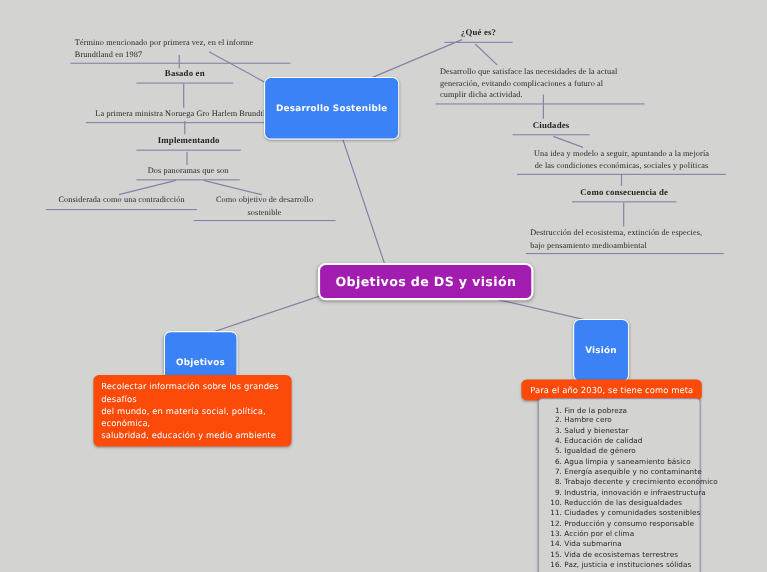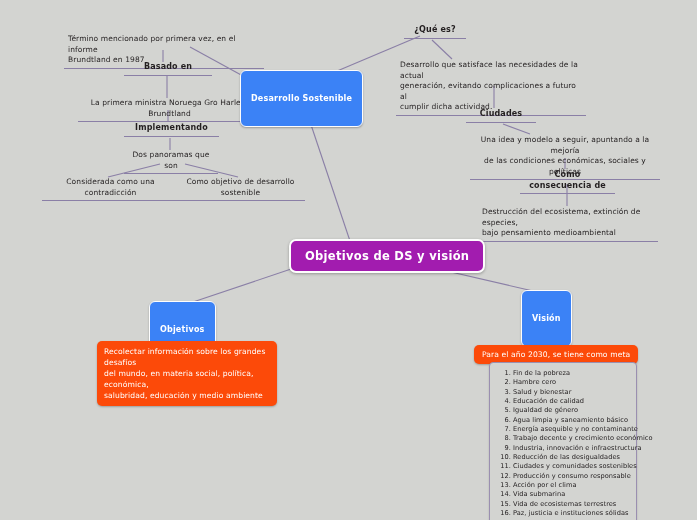--- a/index.html
+++ b/index.html
@@ -36,20 +36,21 @@
   
   .text-node {
     color: #231f20;
     font-size: 7.5px;
     line-height: 10.5px;
     letter-spacing: 0.1px;
     padding: 1px 4px 2px 4px;
     border-bottom: 1.4px solid #8a7fa6;
     text-align: left;
     white-space: pre-line;
+    font-family: Liberation Serif, serif;
   }
   .text-node.center { text-align: center; }
   .text-node.bold {
     font-weight: bold;
     font-size: 8px;
     letter-spacing: 0.15px;
   }
 
   
   .dark-node {
@@ -197,21 +198,21 @@
 
   <div class="node text-node bold center" style="left:520px; top:169px; width:95px;">Como consecuencia de</div>
 
   <div class="node text-node" style="left:478px; top:206px; width:180px;">Destrucción del ecosistema, extinción de especies,
 bajo pensamiento medioambiental</div>
 
   <div class="node red-node" style="left:289px; top:239px;">Objetivos de DS y visión</div>
 
   <div class="node dark-node" style="left:149px; top:301px;">Objetivos</div>
 
-  <div class="node orange-node" style="left:85px; top:341px; width:180px;margin-left:12px;">Recolectar información sobre los grandes desafíos
+  <div class="node orange-node" style="left:85px; top:341px; width:180px;">Recolectar información sobre los grandes desafíos
 del mundo, en materia social, política, económica,
 salubridad, educación y medio ambiente</div>
 
   <div class="node dark-node" style="left:521px; top:290px;">Visión</div>
 
   <div class="node orange-node one-line" style="left:474px; top:333px;margin-top:12px;">Para el año 2030, se tiene como meta</div>
 
   <div class="node list-box" style="left:489px; top:362px; width:148px;">
     <ol>
         <li>Fin de la pobreza</li>

